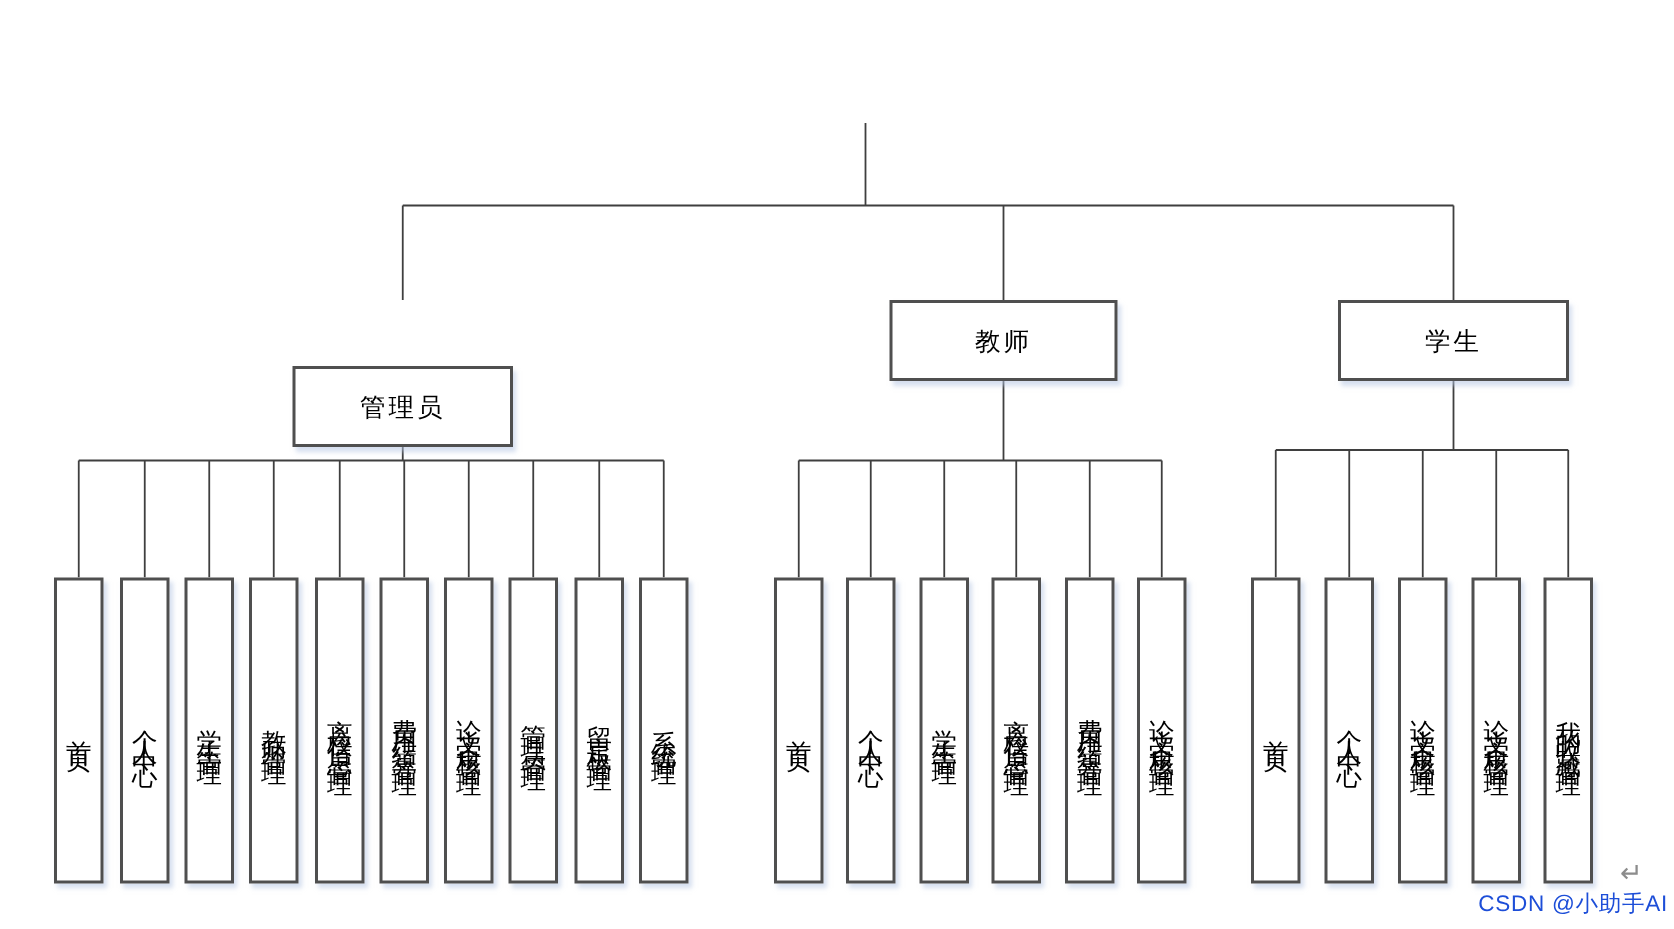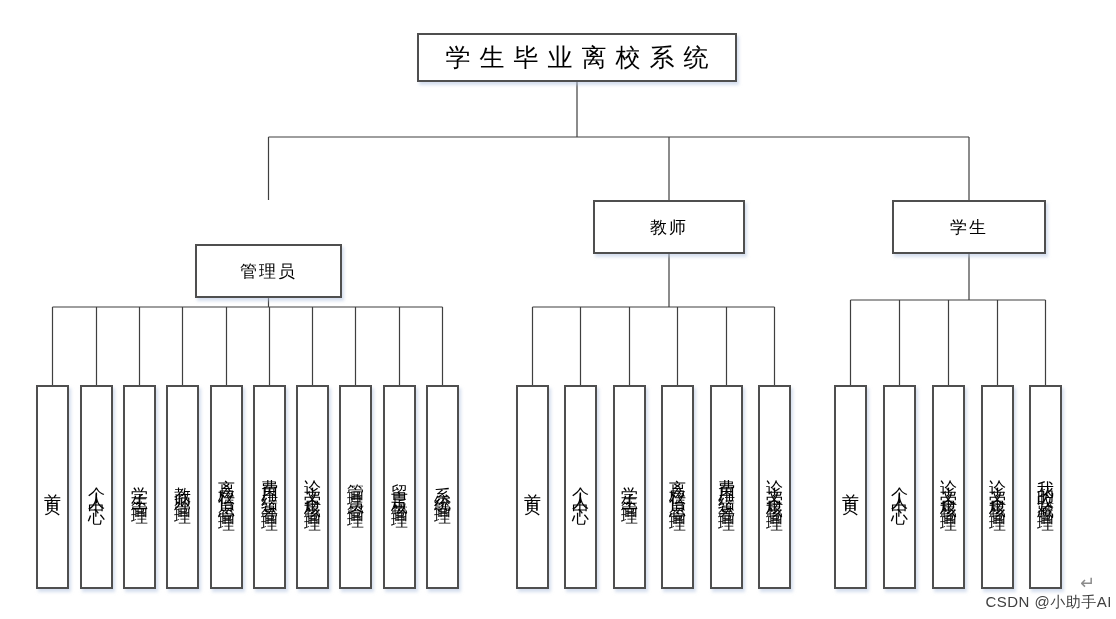--- a/index.html
+++ b/index.html
@@ -63,21 +63,21 @@
     letter-spacing: 7px;
     line-height: 1;
     white-space: nowrap;
   }
   .watermark {
     position: absolute;
     right: 4px;
     top: 593px;
     font-family: "Liberation Sans", "DejaVu Sans", sans-serif;
     font-size: 15px;
-    color: #404040;
+    color: #1d4ed8;
     letter-spacing: 0.5px;
   }
   .return-arrow {
     position: absolute;
     left: 1080px;
     top: 572px;
     font-family: "DejaVu Sans", sans-serif;
     font-size: 18px;
     color: #8c8c8c;
   }
@@ -102,23 +102,20 @@
       M532.5 307 H774.5
       M532.5 307 V385 M580.5 307 V385 M629.5 307 V385
       M677.5 307 V385 M726.5 307 V385 M774.5 307 V385
 
       M969 254 V300
       M850.5 300 H1045.5
       M850.5 300 V385 M899.5 300 V385 M948.5 300 V385 M997.5 300 V385 M1045.5 300 V385
     "></path>
   </svg>
 
-  <div class="node node-root">
-    <span class="lbl">学生毕业离校系统</span>
-  </div>
 
   <div class="node node-branch branch-admin">
     <span>管理员</span>
   </div>
   <div class="node node-branch branch-student">
     <span>学生</span>
   </div>
   <div class="node node-branch branch-teacher">
     <span>教师</span>
   </div>

